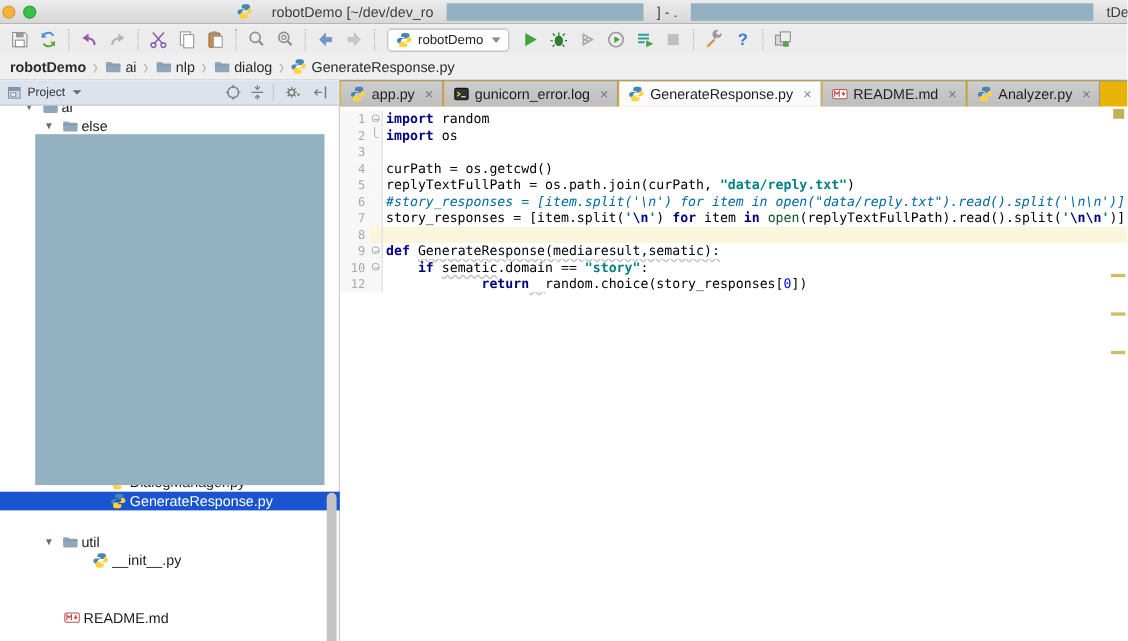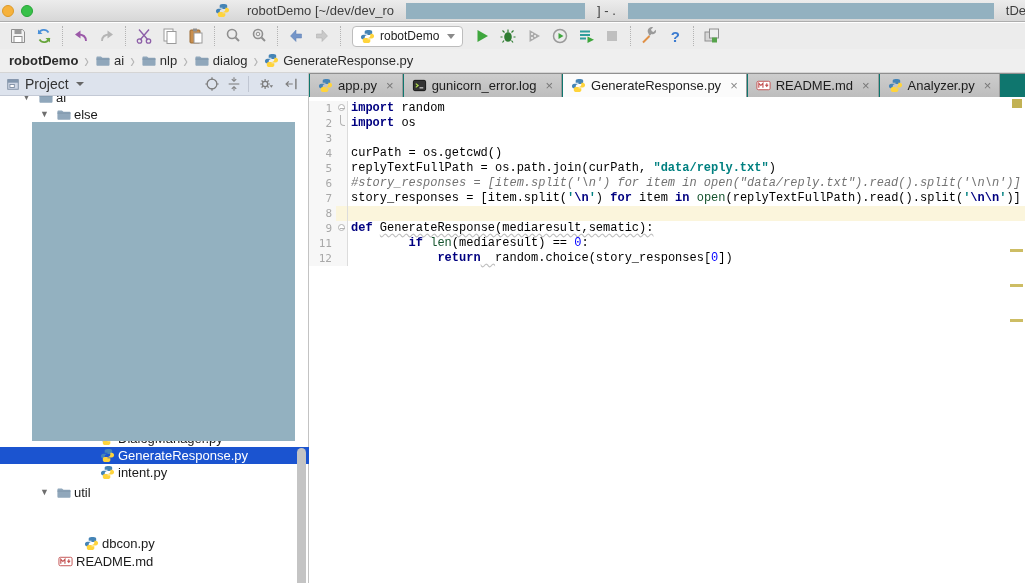--- a/index.html
+++ b/index.html
@@ -41,61 +41,61 @@
     padding-left:9px; font-size:13px; color:#2b2b2b; }
   .bc-item { display:flex; align-items:center; gap:4px; }
   .bc-item.bold { font-weight:bold; }
   .bc-chev { color:#b5b5b5; font-size:14px; margin:0 6px 2px 6px; transform:scaleY(1.4); display:inline-block; }
 
   
   #project-panel { position:absolute; left:0; top:73px; width:309px; bottom:0;
     background:#fff; border-right:1px solid #c3c3c3; }
   #project-header { position:absolute; left:0; top:0; right:0; height:23px;
     background:#dde3ed; border-bottom:1px solid #c3c9d5; display:flex; align-items:center;
-    padding:0 6px; font-size:14px; color:#333; z-index:6; }
+    padding:0 6px; font-size:11px; color:#333; z-index:6; }
   #project-header .ph-caret { width:0; height:0; border-left:4px solid transparent; border-right:4px solid transparent;
     border-top:4px solid #666; margin-left:7px; }
   #project-header .spacer { flex:1; }
   .ph-btn { width:22px; height:20px; display:flex; align-items:center; justify-content:center; }
   .ph-sep { width:1px; height:16px; background:#c0c6d2; margin:0 3px; }
   #project-tree { position:absolute; left:0; top:0; right:0; bottom:0; }
   .tree-row { position:absolute; left:0; width:309px; height:17px; font-size:13px; color:#1a1a1a; }
   .tree-row.selected { background:#1b54d0; color:#fff; }
   .tree-row .tr-arrow { position:absolute; top:3px; font-size:9px; color:#6e6e6e; }
   .tree-row .tr-icon { position:absolute; top:1px; }
   .tree-row .tr-label { position:absolute; top:1px; white-space:pre; }
   #panel-redaction { position:absolute; left:32px; top:49px; width:263px; height:319px;
     background:#93b1c0; z-index:5; }
   #panel-scrollbar { position:absolute; right:2px; top:375px; width:9px; height:160px;
     background:#c4c4c4; border-radius:5px; z-index:7; }
 
   
   #tabbar { position:absolute; left:309px; top:73px; right:0; height:24px;
-    background:#0f766e; border-top:1px solid #8f8f8f; display:flex; }
+    background:#eab308; border-top:1px solid #8f8f8f; display:flex; }
   .tab { display:flex; align-items:center; padding:0 8px; font-size:13px; color:#1d1d1d;
     background:linear-gradient(#cdcdcd,#bdbdbd); border-right:1px solid #9a9a9a; gap:5px; margin-left:1px; }
   .tab.active { background:#fbfbfb; }
   .tab .tab-close { color:#777; font-size:13px; margin-left:4px; line-height:1; }
   .tab.active .tab-close { color:#888; }
 
   
   #editor { position:absolute; left:309px; top:97px; right:0; bottom:0; background:#fff;
     overflow:hidden; padding-top:4px; }
   .cl { display:flex; height:15px; font-family:"DejaVu Sans Mono", monospace;
     font-size:12px; line-height:15px; white-space:pre; }
   .gut { width:27px; flex:none; text-align:right; padding-right:4px; color:#a8a8a8;
     background:#f7f7f7; font-size:11px; }
   .fold { width:12px; flex:none; background:#f7f7f7; border-right:1px solid #dcdcdc; position:relative; }
-  .codeln { flex:1; padding-left:3px; color:#000;font-family:Liberation Mono, monospace; }
+  .codeln { flex:1; padding-left:3px; color:#000; }
   .cl.caret .fold, .cl.caret .codeln { background:#fbf5dc; }
   .kw { color:#000080; font-weight:bold; }
   .str { color:#008080; font-weight:bold; }
   .esc { color:#000080; font-weight:bold; }
   .num { color:#0000ff; }
-  .com { color:#737373; font-style:italic;margin-top:25px; }
+  .com { color:#0369a1; font-style:italic;margin-top:25px; }
   .bi { color:#14532d; }
   .wavy { text-decoration:underline; text-decoration-style:wavy; text-decoration-color:#c0c0c0;
     text-underline-offset:2px; }
   .fm-start { position:absolute; left:2px; top:3px; width:7px; height:7px;
     border:1px solid #b3b3b3; border-radius:50%; background:#fff; }
   .fm-start:after { content:""; position:absolute; left:1px; top:3px; width:5px; height:1px; background:#b3b3b3; }
   .fm-end { position:absolute; left:4px; top:-1px; width:5px; height:11px;
     border-left:1px solid #b3b3b3; border-bottom:1px solid #b3b3b3; border-bottom-left-radius:4px; }
   .stripe-square { position:absolute; right:3px; top:2px; width:10px; height:9px; background:#c2b254; }
   .stripe-mark { position:absolute; right:2px; width:13px; height:3px; background:#cdbd64; }
@@ -335,47 +335,38 @@
       </div>
       <div class="tree-row selected" style="top: 374px;">
         <span class="tr-icon" style="left: 100px;">
           <svg width="15" height="15" viewBox="0 0 16 16">
             <path d="M8 1C6 1 5 1.8 5 3v2h3v1H3.5C2 6 1 7 1 8.5S2 11 3.5 11H5V9c0-1.5 1.2-2.5 2.7-2.5H11c1 0 2-.8 2-2V3c0-1.2-1-2-3-2z" fill="#4584b6"></path>
             <path d="M8 15c2 0 3-.8 3-2v-2H8v-1h4.5c1.5 0 2.5-1 2.5-2.5S14 5 12.5 5H11v2c0 1.5-1.2 2.5-2.7 2.5H5c-1 0-2 .8-2 2V13c0 1.2 1 2 3 2z" fill="#ffd43b"></path>
           </svg>
         </span>
         <span class="tr-label" style="left: 118px;">GenerateResponse.py</span>
       </div>
-      <div class="tree-row" style="top: 391px;">
-        <span class="tr-icon" style="left: 100px;">
-          <svg width="15" height="15" viewBox="0 0 16 16">
-            <path d="M8 1C6 1 5 1.8 5 3v2h3v1H3.5C2 6 1 7 1 8.5S2 11 3.5 11H5V9c0-1.5 1.2-2.5 2.7-2.5H11c1 0 2-.8 2-2V3c0-1.2-1-2-3-2z" fill="#4584b6"></path>
-            <path d="M8 15c2 0 3-.8 3-2v-2H8v-1h4.5c1.5 0 2.5-1 2.5-2.5S14 5 12.5 5H11v2c0 1.5-1.2 2.5-2.7 2.5H5c-1 0-2 .8-2 2V13c0 1.2 1 2 3 2z" fill="#ffd43b"></path>
-          </svg>
-        </span>
-        <span class="tr-label" style="left: 118px;">intent.py</span>
-      </div>
       <div class="tree-row" style="top: 411px;">
         <span class="tr-arrow" style="left: 40px;">▼</span>
         <span class="tr-icon" style="left: 56px;">
           <svg width="15" height="15" viewBox="0 0 16 16">
             <path d="M1.5 5c0-.8.5-1.3 1.2-1.3h3.6L8 5h6.3c.7 0 1.2.5 1.2 1.2v6c0 .8-.5 1.3-1.2 1.3H2.7c-.7 0-1.2-.5-1.2-1.3z" fill="#90a7bb"></path>
             <path d="M1.5 6.5h14" stroke="#7e95a9"></path>
           </svg>
         </span>
         <span class="tr-label" style="left: 74px;">util</span>
       </div>
-      <div class="tree-row" style="top: 462px;">
+      <div class="tree-row" style="top: 428px;">
         <span class="tr-icon" style="left: 84px;">
           <svg width="15" height="15" viewBox="0 0 16 16">
             <path d="M8 1C6 1 5 1.8 5 3v2h3v1H3.5C2 6 1 7 1 8.5S2 11 3.5 11H5V9c0-1.5 1.2-2.5 2.7-2.5H11c1 0 2-.8 2-2V3c0-1.2-1-2-3-2z" fill="#4584b6"></path>
             <path d="M8 15c2 0 3-.8 3-2v-2H8v-1h4.5c1.5 0 2.5-1 2.5-2.5S14 5 12.5 5H11v2c0 1.5-1.2 2.5-2.7 2.5H5c-1 0-2 .8-2 2V13c0 1.2 1 2 3 2z" fill="#ffd43b"></path>
           </svg>
         </span>
-        <span class="tr-label" style="left: 102px;">dbcon.py</span>
+        <span class="tr-label" style="left: 102px;">__init__.py</span>
       </div>
       <div class="tree-row" style="top: 480px;">
         <span class="tr-icon" style="left: 58px;">
           <svg width="15" height="15" viewBox="0 0 16 16">
             <rect x="1" y="3.5" width="14" height="9" rx="1.5" fill="#fff" stroke="#c24f4f"></rect>
             <path d="M3 10.5V5.5L5.2 8l2.2-2.5v5" fill="none" stroke="#c24f4f" stroke-width="1.2"></path>
             <path d="M11.5 5.5v3.2M10 7.2l1.5 1.8L13 7.2" fill="none" stroke="#c24f4f" stroke-width="1.2"></path>
           </svg>
         </span>
         <span class="tr-label" style="left: 76px;">README.md</span>
@@ -485,18 +476,18 @@
   <div class="stripe-square"></div>
 <div class="cl"><span class="gut">1</span><span class="fold"><span class="fm-start"></span></span><span class="codeln"><span class="kw">import</span><span> random</span></span></div>
     <div class="cl"><span class="gut">2</span><span class="fold"><span class="fm-end"></span></span><span class="codeln"><span class="kw">import</span><span> os</span></span></div>
     <div class="cl"><span class="gut">3</span><span class="fold"></span><span class="codeln"></span></div>
     <div class="cl"><span class="gut">4</span><span class="fold"></span><span class="codeln"><span>curPath = os.getcwd()</span></span></div>
     <div class="cl"><span class="gut">5</span><span class="fold"></span><span class="codeln"><span>replyTextFullPath = os.path.join(curPath, </span><span class="str">"data/reply.txt"</span><span>)</span></span></div>
     <div class="cl"><span class="gut">6</span><span class="fold"></span><span class="codeln"><span class="com">#story_responses = [item.split('\n') for item in open("data/reply.txt").read().split('\n\n')]</span></span></div>
     <div class="cl"><span class="gut">7</span><span class="fold"></span><span class="codeln"><span>story_responses = [item.split(</span><span class="str">'</span><span class="esc">\n</span><span class="str">'</span><span>) </span><span class="kw">for</span><span> item </span><span class="kw">in</span><span> </span><span class="bi">open</span><span>(replyTextFullPath).read().split(</span><span class="str">'</span><span class="esc">\n\n</span><span class="str">'</span><span>)]</span></span></div>
     <div class="cl caret"><span class="gut">8</span><span class="fold"></span><span class="codeln"></span></div>
     <div class="cl"><span class="gut">9</span><span class="fold"><span class="fm-start"></span></span><span class="codeln"><span class="kw">def</span><span> </span><span class="wavy">GenerateResponse(mediaresult,sematic):</span></span></div>
-    <div class="cl"><span class="gut">11</span><span class="fold"></span><span class="codeln"><span>        </span><span class="kw">if</span><span> </span><span class="bi">len</span><span>(mediaresult) == </span><span class="num">0</span><span>:</span></span></div>
+    <div class="cl"><span class="gut">10</span><span class="fold"><span class="fm-start"></span></span><span class="codeln"><span>    </span><span class="kw">if</span><span> </span><span class="wavy">sematic</span><span>.domain == </span><span class="str">"story"</span><span>:</span></span></div>
     <div class="cl"><span class="gut">12</span><span class="fold"></span><span class="codeln"><span>            </span><span class="kw">return</span><span class="wavy">  </span><span>random.choice(story_responses[</span><span class="num">0</span><span>])</span></span></div>
     <div class="stripe-mark" style="top: 152px;"></div>
     <div class="stripe-mark" style="top: 187px;"></div>
     <div class="stripe-mark" style="top: 222px;"></div>
   </div>
 
 </body></html>

